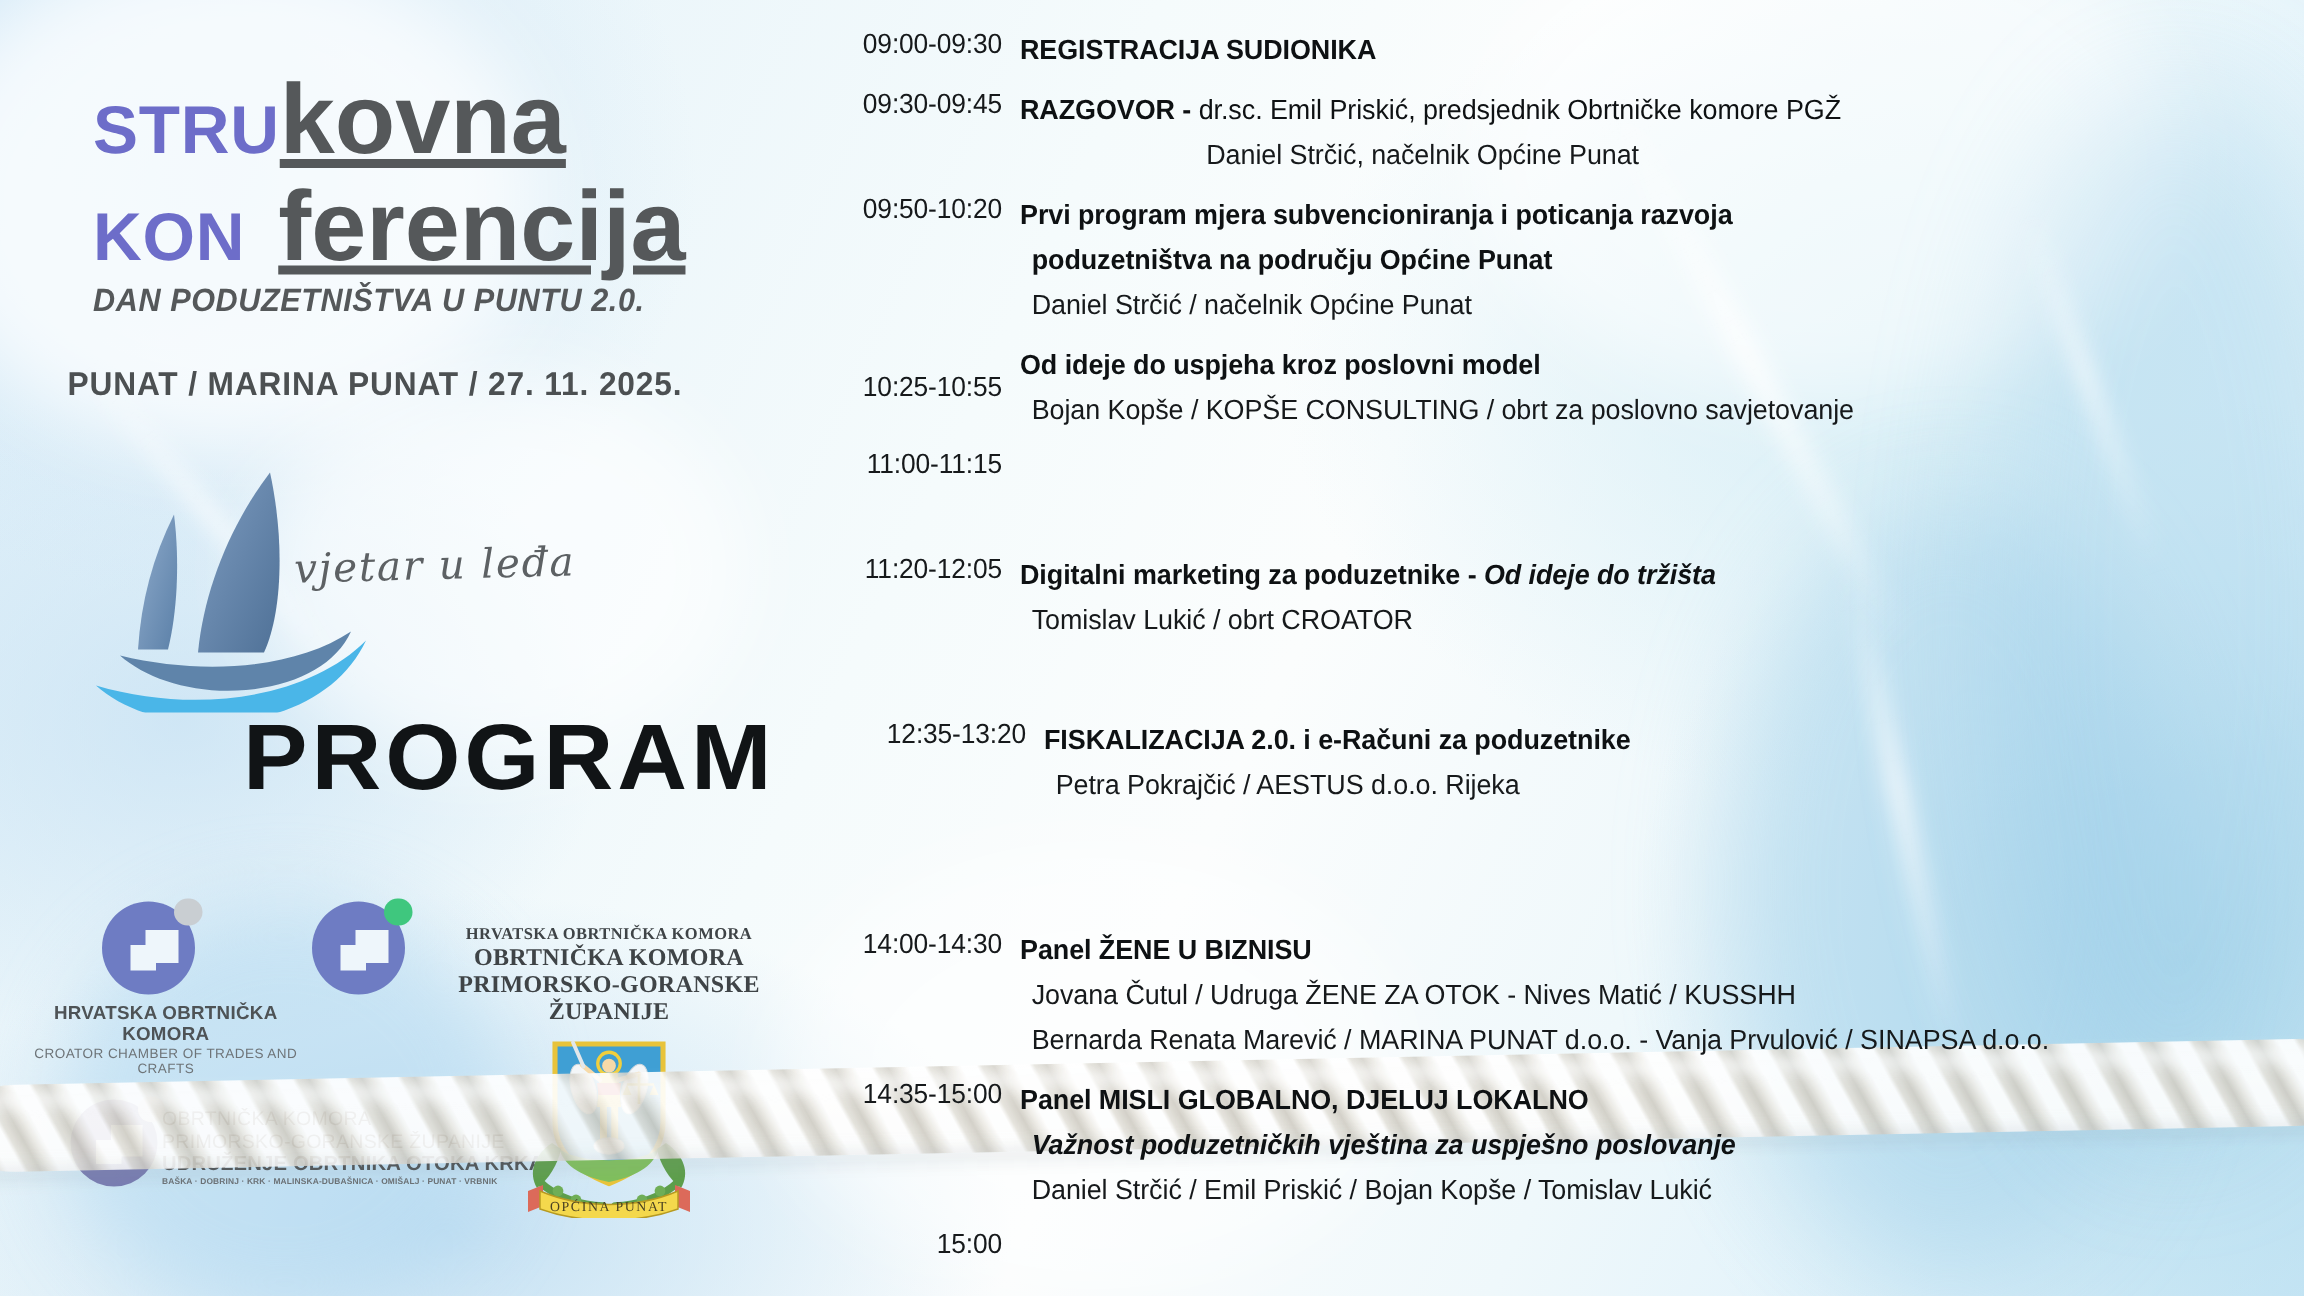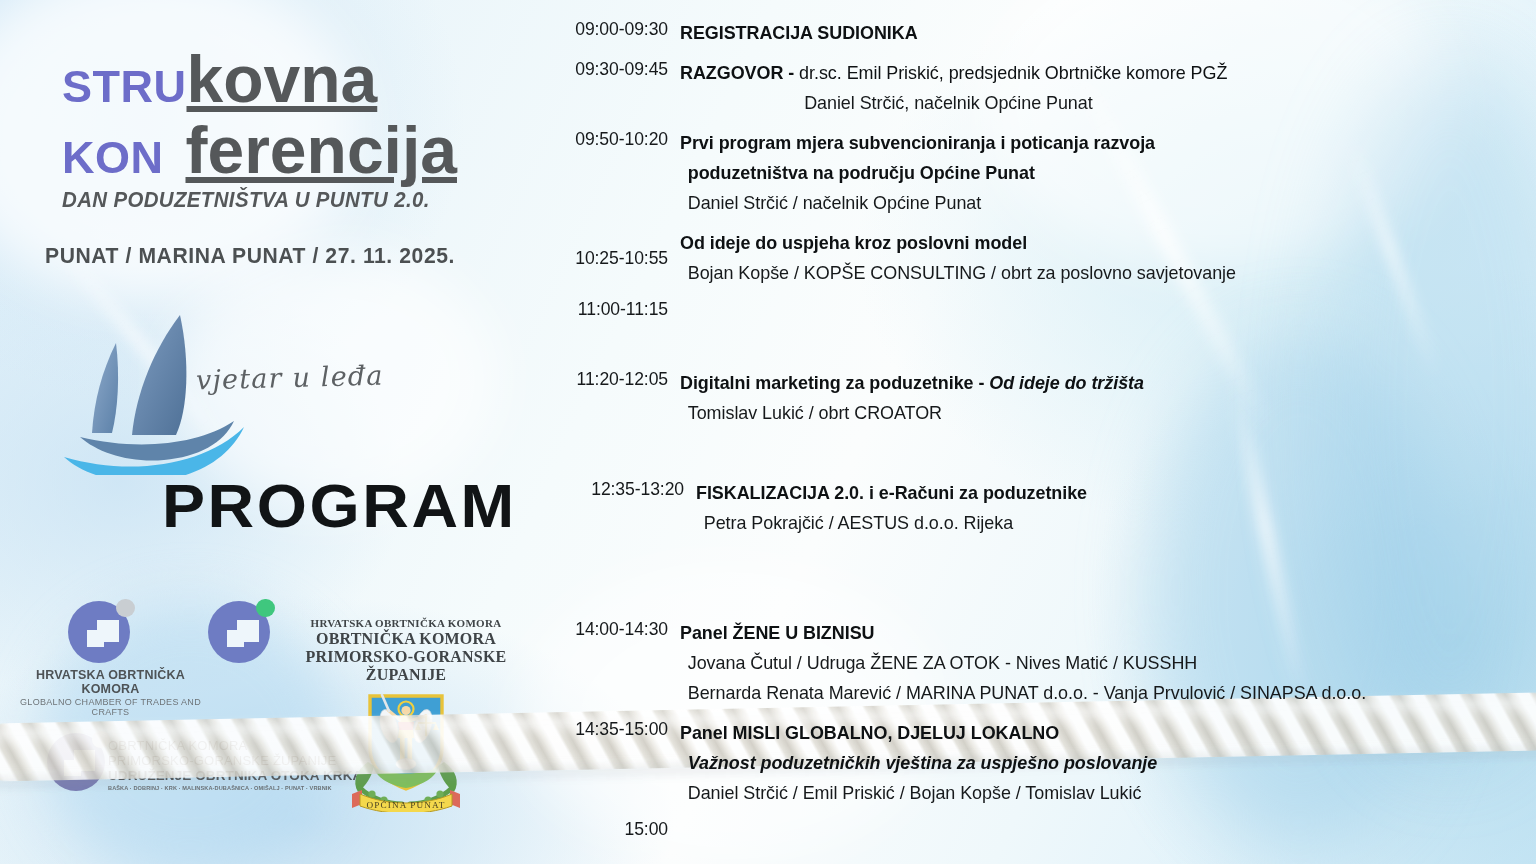--- a/index.html
+++ b/index.html
@@ -246,21 +246,21 @@
     <div id="program-word">PROGRAM</div>
 
     <div class="hok-mark" id="logo1">
       <div class="ring"></div>
         <div class="notch"></div>
         <div class="notch2"></div>
         <div class="dot"></div>
     </div>
     <div id="logo1-text">
       <div id="logo1-t1">HRVATSKA OBRTNIČKA KOMORA</div>
-      <div id="logo1-t2">GLOBALNO CHAMBER OF TRADES AND CRAFTS</div>
+      <div id="logo1-t2">CROATOR CHAMBER OF TRADES AND CRAFTS</div>
     </div>
 
     <div class="hok-mark" id="logo2">
       <div class="ring"></div>
         <div class="notch"></div>
         <div class="notch2"></div>
         <div class="dot"></div>
     </div>
     <div id="logo2-text">
       <div id="logo2-t1">HRVATSKA OBRTNIČKA KOMORA</div>

